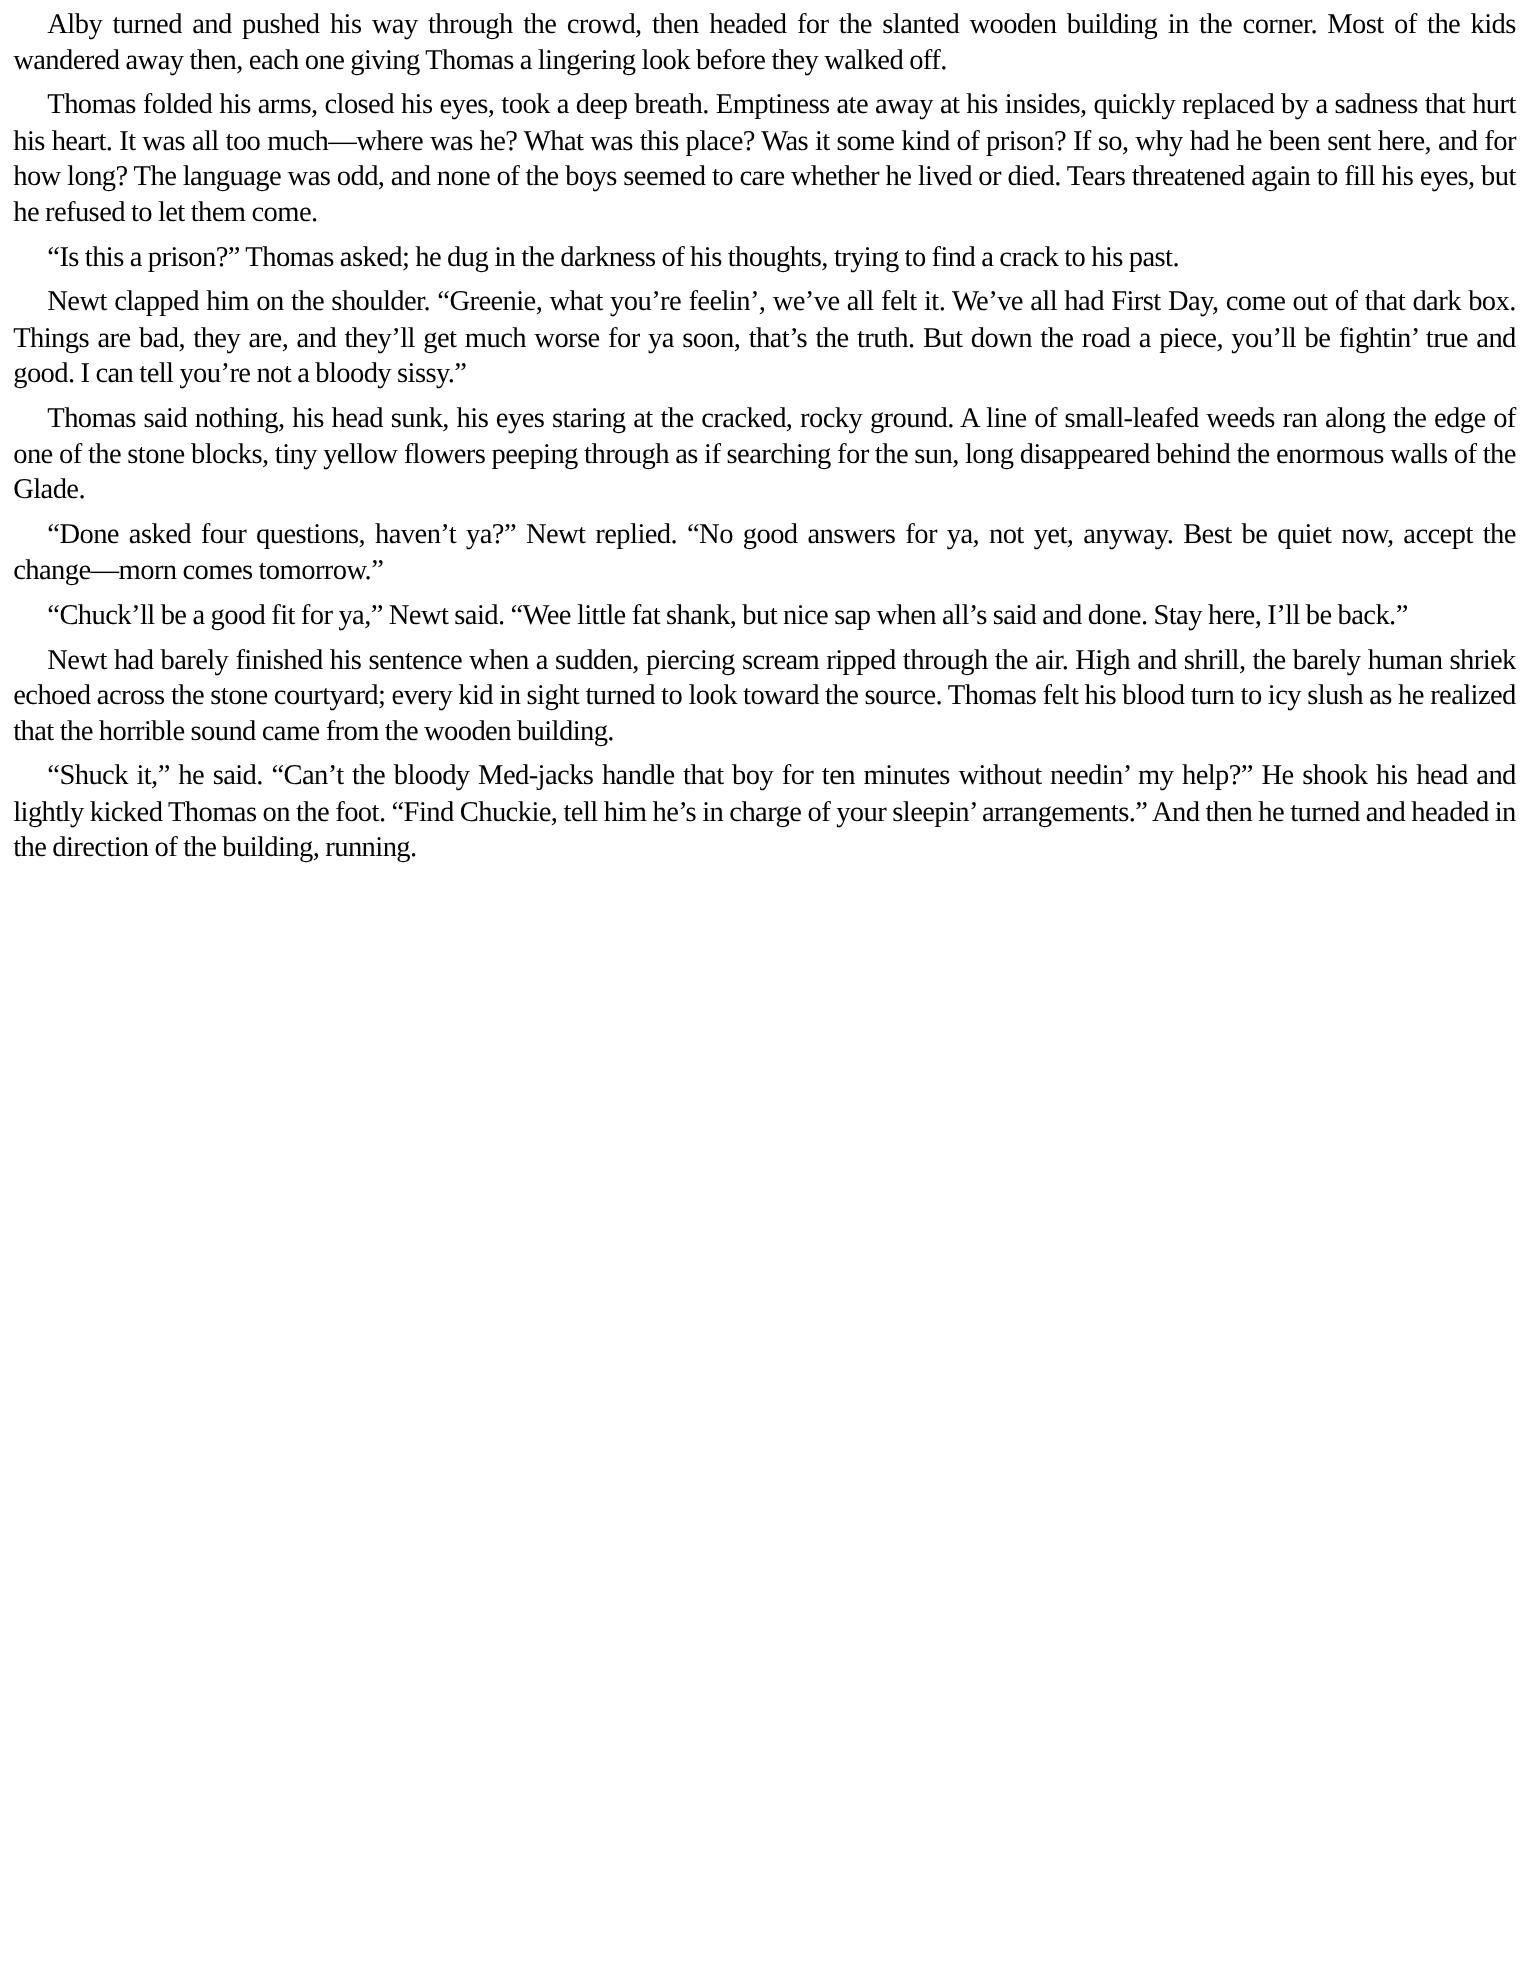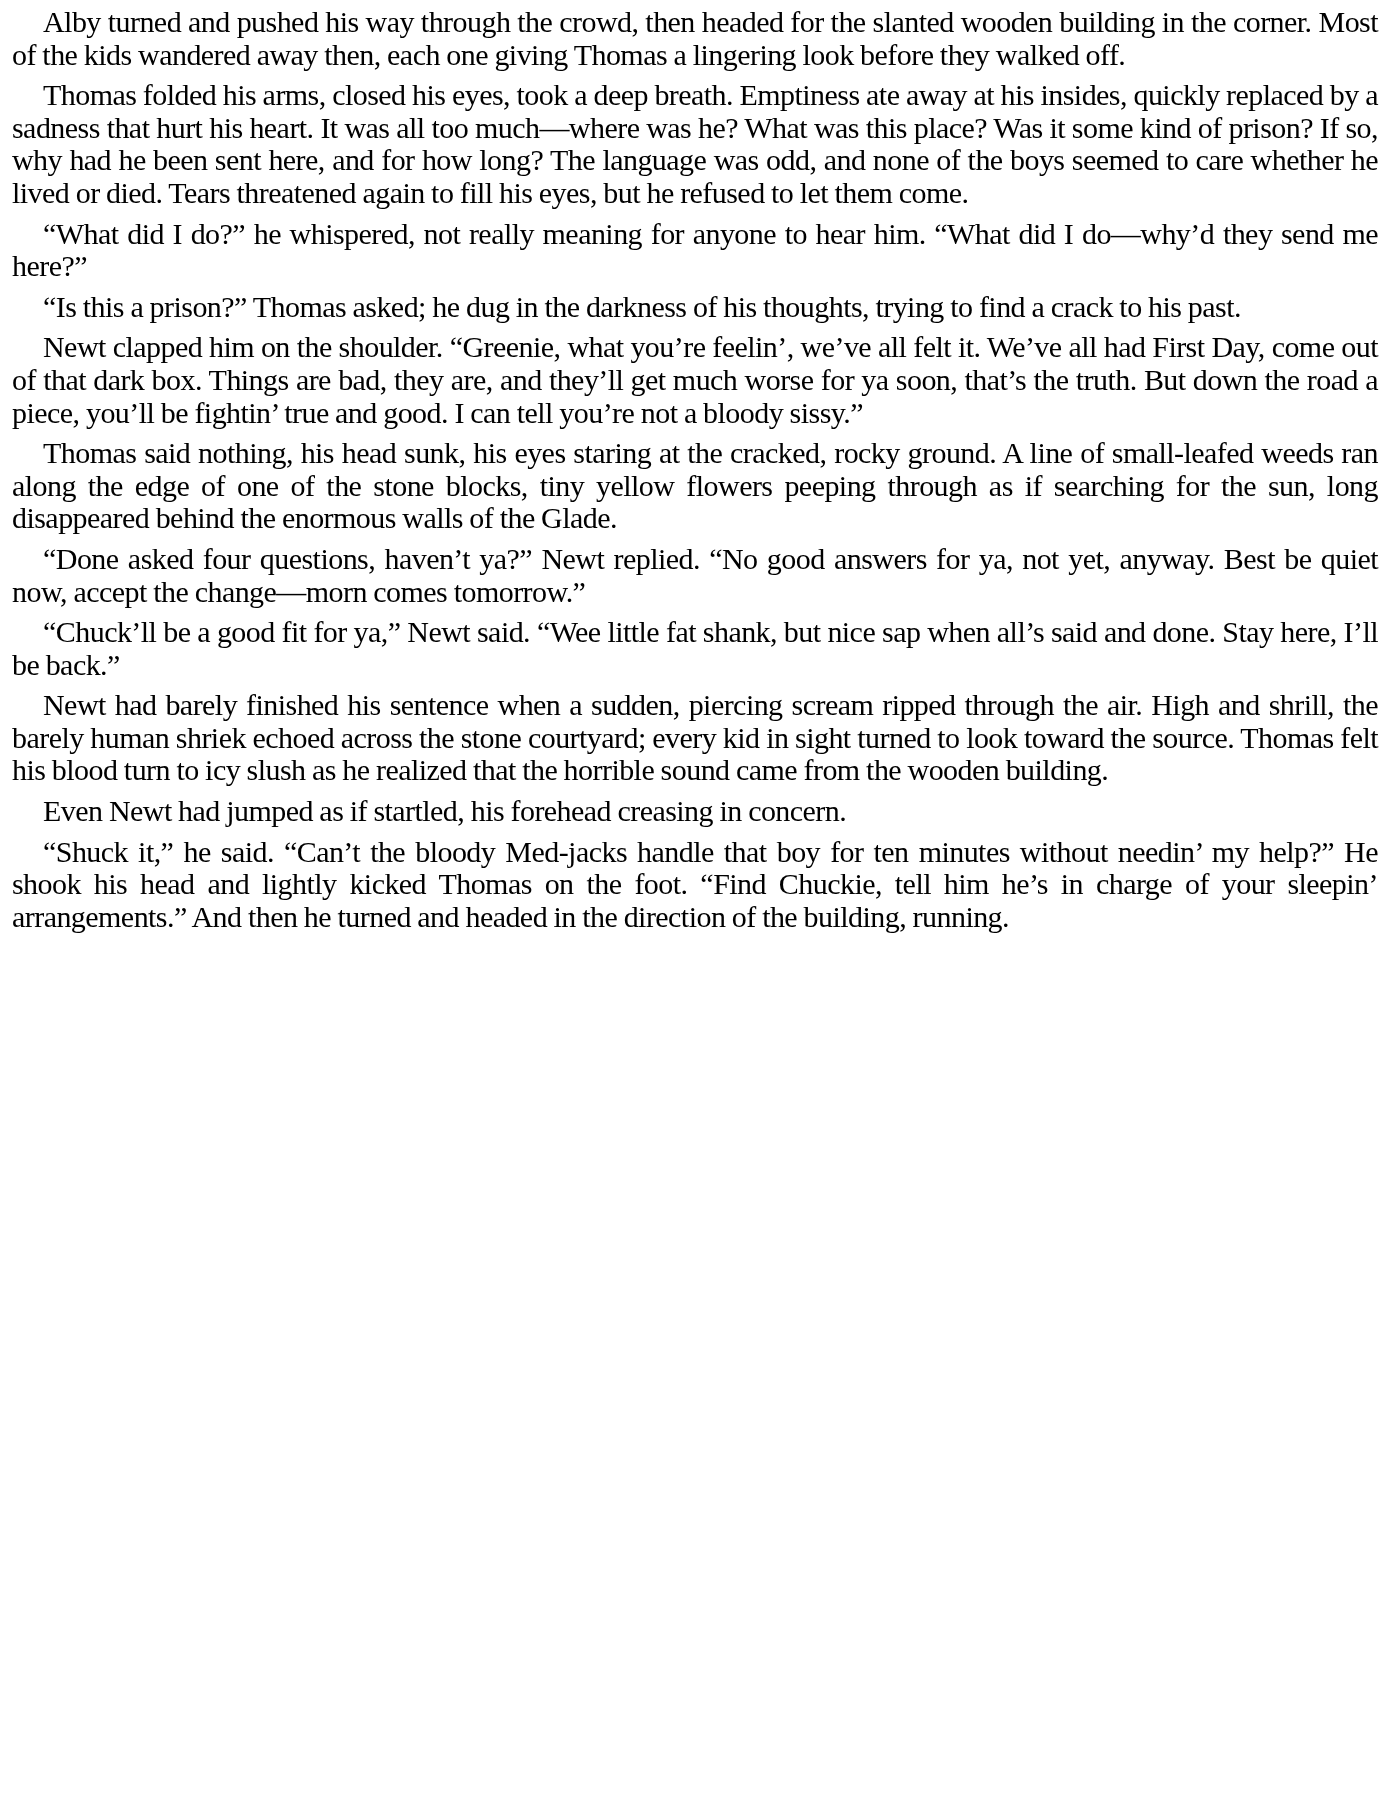--- a/index.html
+++ b/index.html
@@ -13,41 +13,39 @@
       overflow: hidden;
       position: relative;
     }
     .page {
       position: absolute;
       left: 12px;
       top: 6px;
       width: 1366px;
       color: #000000;
       font-family: "Liberation Serif", "DejaVu Serif", serif;
-      font-size: 30px;
+      font-size: 26px;
       line-height: 32.6px;
       letter-spacing: -0.55px;
       word-spacing: -0.5px;
     }
     .page p {
       margin: 0 0 8px 0;
       text-indent: 31px;
       text-align: justify;
       text-align-last: left;
       transform-origin: left top;
     }
   </style>
 </head>
 <body>
 
 <div class="page">
   <p>Alby turned and pushed his way through the crowd, then headed for the slanted wooden building in the corner. Most of the kids wandered away then, each one giving Thomas a lingering look before they walked off.</p>
   <p>Thomas folded his arms, closed his eyes, took a deep breath. Emptiness ate away at his insides, quickly replaced by a sadness that hurt his heart. It was all too much—where was he? What was this place? Was it some kind of prison? If so, why had he been sent here, and for how long? The language was odd, and none of the boys seemed to care whether he lived or died. Tears threatened again to fill his eyes, but he refused to let them come.</p>
-  <p>“What did I do?” he whispered, not really meaning for anyone to hear him. “What did I do—why’d they send me here?”</p>
   <p>“Is this a prison?” Thomas asked; he dug in the darkness of his thoughts, trying to find a crack to his past.</p>
   <p>Newt clapped him on the shoulder. “Greenie, what you’re feelin’, we’ve all felt it. We’ve all had First Day, come out of that dark box. Things are bad, they are, and they’ll get much worse for ya soon, that’s the truth. But down the road a piece, you’ll be fightin’ true and good. I can tell you’re not a bloody sissy.”</p>
   <p>Thomas said nothing, his head sunk, his eyes staring at the cracked, rocky ground. A line of small-leafed weeds ran along the edge of one of the stone blocks, tiny yellow flowers peeping through as if searching for the sun, long disappeared behind the enormous walls of the Glade.</p>
   <p>“Done asked four questions, haven’t ya?” Newt replied. “No good answers for ya, not yet, anyway. Best be quiet now, accept the change—morn comes tomorrow.”</p>
   <p>“Chuck’ll be a good fit for ya,” Newt said. “Wee little fat shank, but nice sap when all’s said and done. Stay here, I’ll be back.”</p>
   <p>Newt had barely finished his sentence when a sudden, piercing scream ripped through the air. High and shrill, the barely human shriek echoed across the stone courtyard; every kid in sight turned to look toward the source. Thomas felt his blood turn to icy slush as he realized that the horrible sound came from the wooden building.</p>
-  <p>Even Newt had jumped as if startled, his forehead creasing in concern.</p>
   <p>“Shuck it,” he said. “Can’t the bloody Med-jacks handle that boy for ten minutes without needin’ my help?” He shook his head and lightly kicked Thomas on the foot. “Find Chuckie, tell him he’s in charge of your sleepin’ arrangements.” And then he turned and headed in the direction of the building, running.</p>
 </div>
 
 </body></html>

